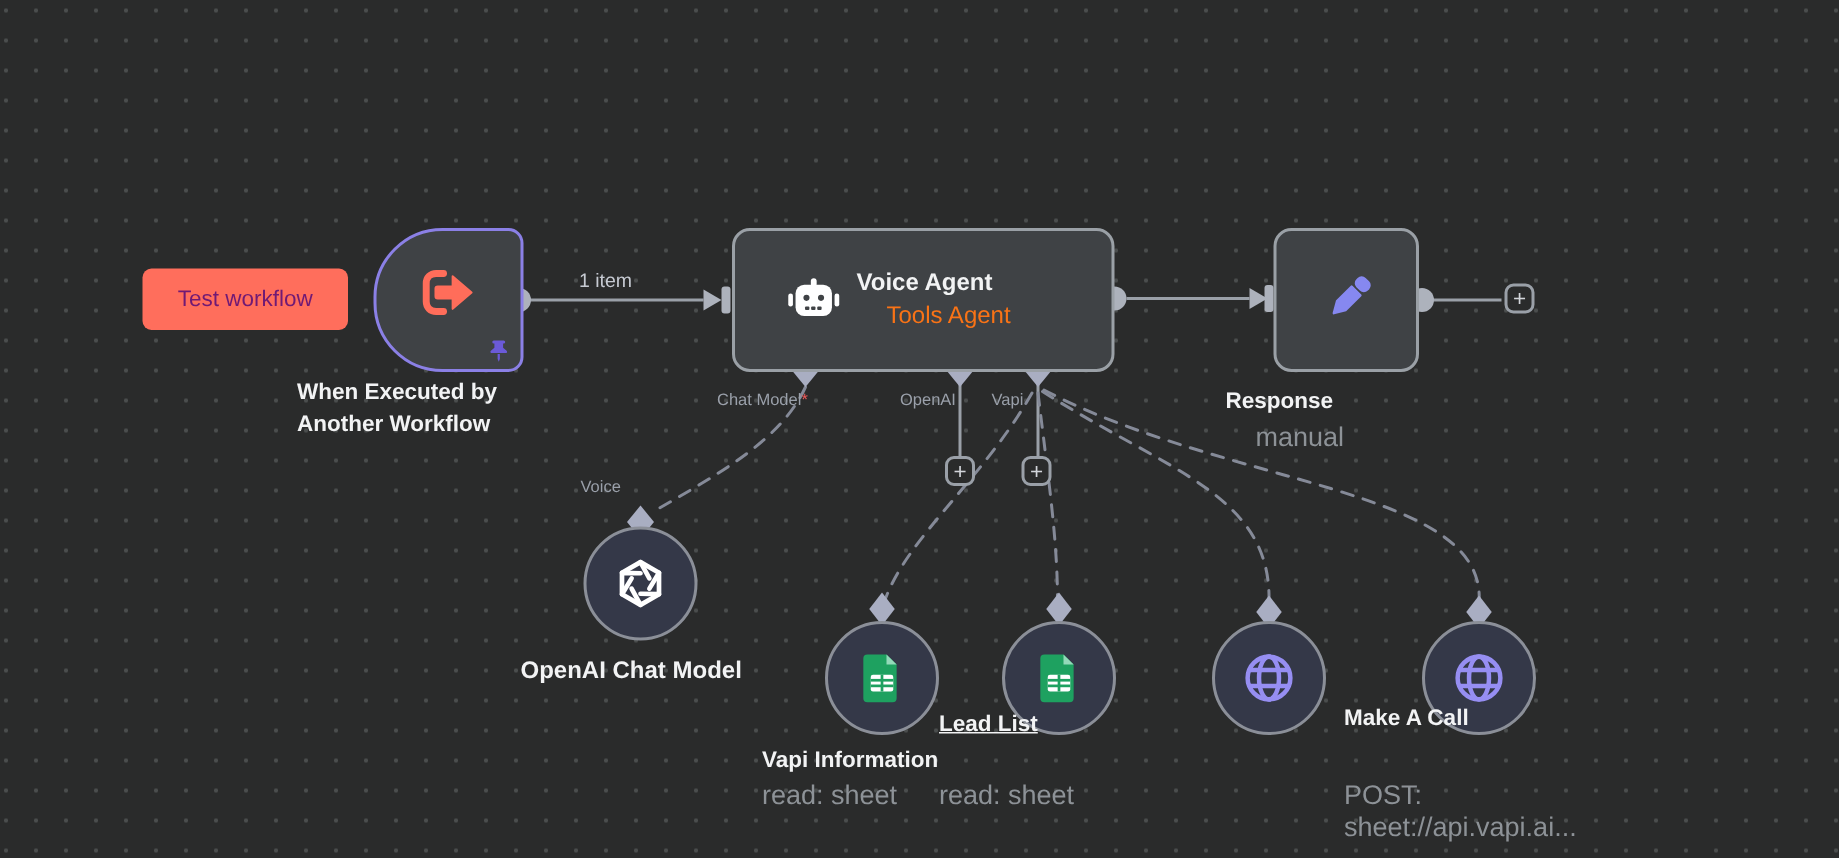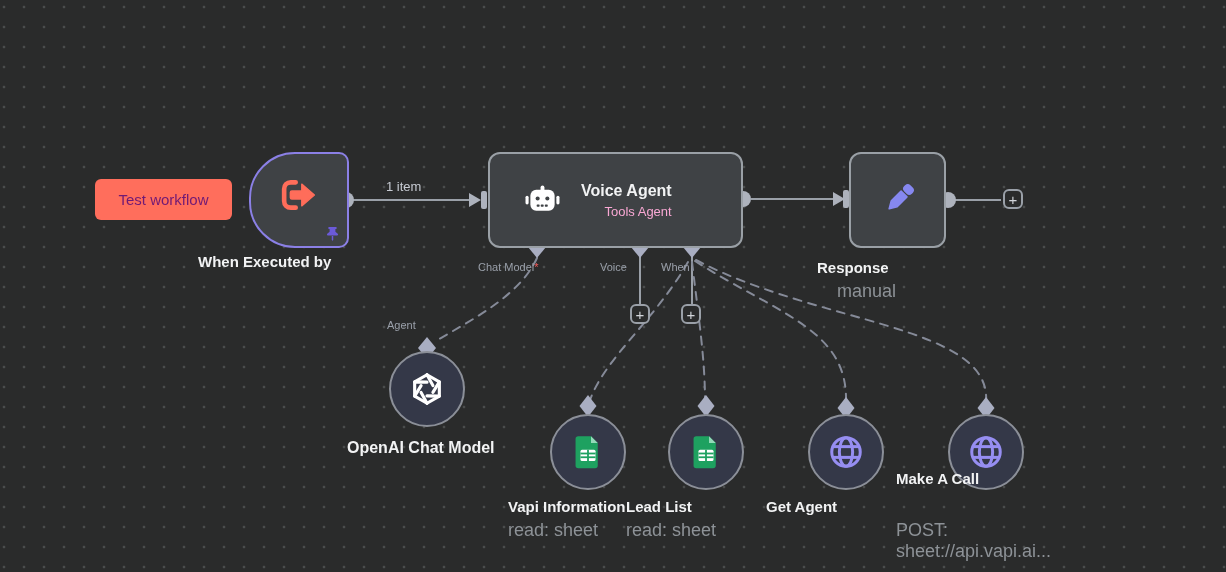--- a/index.html
+++ b/index.html
@@ -31,25 +31,25 @@
   .node{position:absolute;box-sizing:border-box;background:#3f4245;cursor:pointer;z-index:3;}
   .trigger{
     left:249px;top:152px;width:100px;height:96px;
     border:2px solid #8b80e6;border-radius:46px 10px 10px 46px;
   }
   .trigger .main-icon{position:absolute;left:50%;top:19px;transform:translateX(-50%);}
   .trigger .pin{position:absolute;right:7px;bottom:4px;}
   .agent{
     left:488px;top:152px;width:255px;height:96px;
     border:2px solid #9aa0a6;border-radius:12px;
-    display:flex;align-items:center;padding-left:33px;gap:19px;text-align:right;
+    display:flex;align-items:center;padding-left:33px;gap:9px;
   }
   .agent .texts{display:flex;flex-direction:column;gap:4px;}
   .node-title{color:#f2f3f4;font-weight:bold;font-size:16px;}
-  .node-subtitle{color:#f9a8d4;font-size:13px;}
+  .node-subtitle{color:#f97316;font-size:16px;margin-left:20px;}
   .response{
     left:849px;top:152px;width:97px;height:96px;
     border:2px solid #9aa0a6;border-radius:12px;
     display:flex;align-items:center;justify-content:center;
   }
   .circle-node{
     position:absolute;width:76px;height:76px;box-sizing:border-box;
     background:#343848;border:2px solid #8b8f98;border-radius:50%;
     display:flex;align-items:center;justify-content:center;cursor:pointer;z-index:3;
   }
@@ -68,21 +68,21 @@
   .item-label{left:386px;top:179px;width:60px;color:#c6cad2;font-size:13px;}
   .chatmodel-label{left:478px;top:261px;width:120px;}
   .memory-label{left:600px;top:261px;width:80px;}
   .tool-label{left:661px;top:261px;width:60px;}
   .response-title{left:817px;top:257px;width:120px;}
   .response-sub{left:837px;top:281px;width:120px;}
   .model-port-label{left:387px;top:319px;width:80px;}
   .openai-title{left:347px;top:437px;width:160px;font-size:16px;}
   .vapi-title{left:508px;top:496px;width:160px;}
   .vapi-sub{left:508px;top:520px;width:160px;}
-  .lead-title{left:626px;top:496px;width:160px;}
+  .lead-title{left:626px;top:472px;width:160px;text-decoration:underline;}
   .lead-sub{left:626px;top:520px;width:160px;}
   .getagent-title{left:766px;top:496px;width:160px;}
   .makecall-title{left:896px;top:468px;width:180px;}
   .makecall-sub{left:896px;top:520px;width:180px;}
 </style>
 </head>
 <body>
 
 <div class="canvas">
 
@@ -222,39 +222,39 @@
       <path d="M986 397 L994.5 408 L986 419 L977.5 408 Z"></path>
     </g>
   </svg>
 
   <div class="plus-btn plus-memory">+</div>
   <div class="plus-btn plus-tool">+</div>
   <div class="plus-btn plus-after-response">+</div>
 
   <div class="lbl lbl-big trigger-label">
     <div>When Executed by</div>
+    <div>Another Workflow</div>
   </div>
   <div class="lbl item-label">1 item</div>
 
   <div class="lbl lbl-port chatmodel-label">
     <span>Chat Model</span><span class="req">*</span>
   </div>
-  <div class="lbl lbl-port memory-label">Voice</div>
-  <div class="lbl lbl-port tool-label">When</div>
+  <div class="lbl lbl-port memory-label">OpenAI</div>
+  <div class="lbl lbl-port tool-label">Vapi</div>
 
   <div class="lbl lbl-big response-title">Response</div>
   <div class="lbl lbl-sub response-sub">manual</div>
 
-  <div class="lbl lbl-port model-port-label">Agent</div>
+  <div class="lbl lbl-port model-port-label">Voice</div>
   <div class="lbl lbl-big openai-title">OpenAI Chat Model</div>
 
   <div class="lbl lbl-big vapi-title">Vapi Information</div>
   <div class="lbl lbl-sub vapi-sub">read: sheet</div>
 
   <div class="lbl lbl-big lead-title">Lead List</div>
   <div class="lbl lbl-sub lead-sub">read: sheet</div>
 
-  <div class="lbl lbl-big getagent-title">Get Agent</div>
 
   <div class="lbl lbl-big makecall-title">Make A Call</div>
   <div class="lbl lbl-sub makecall-sub">POST: sheet://api.vapi.ai...</div>
 
 </div>
 
 </body></html>

